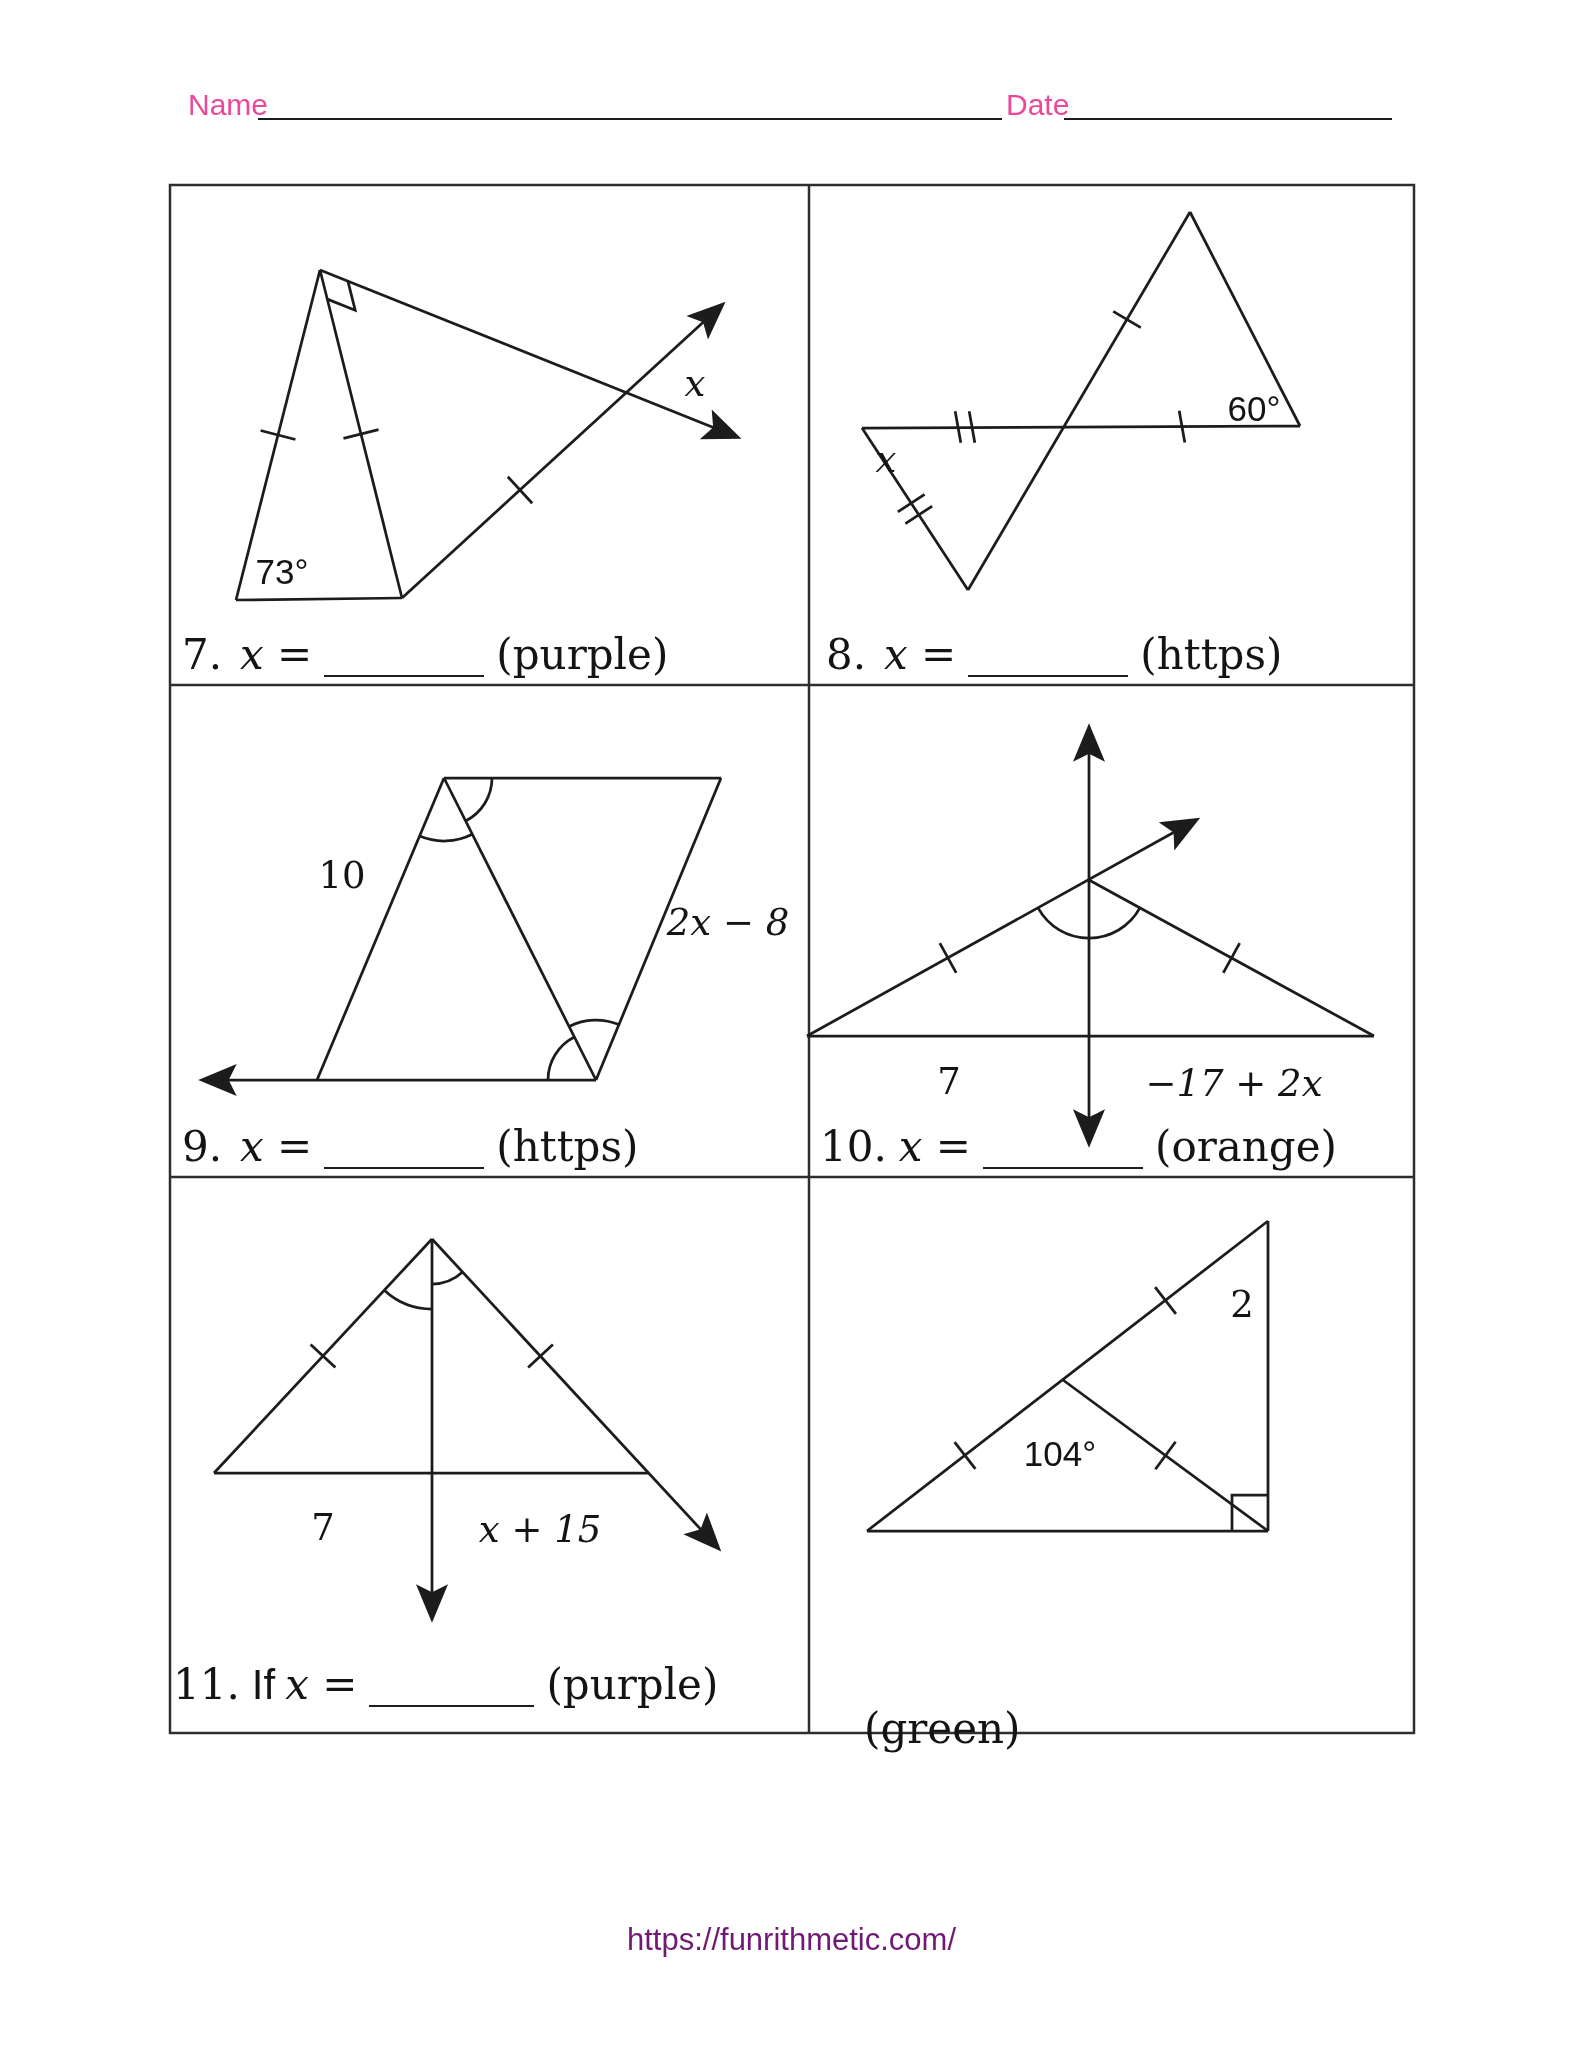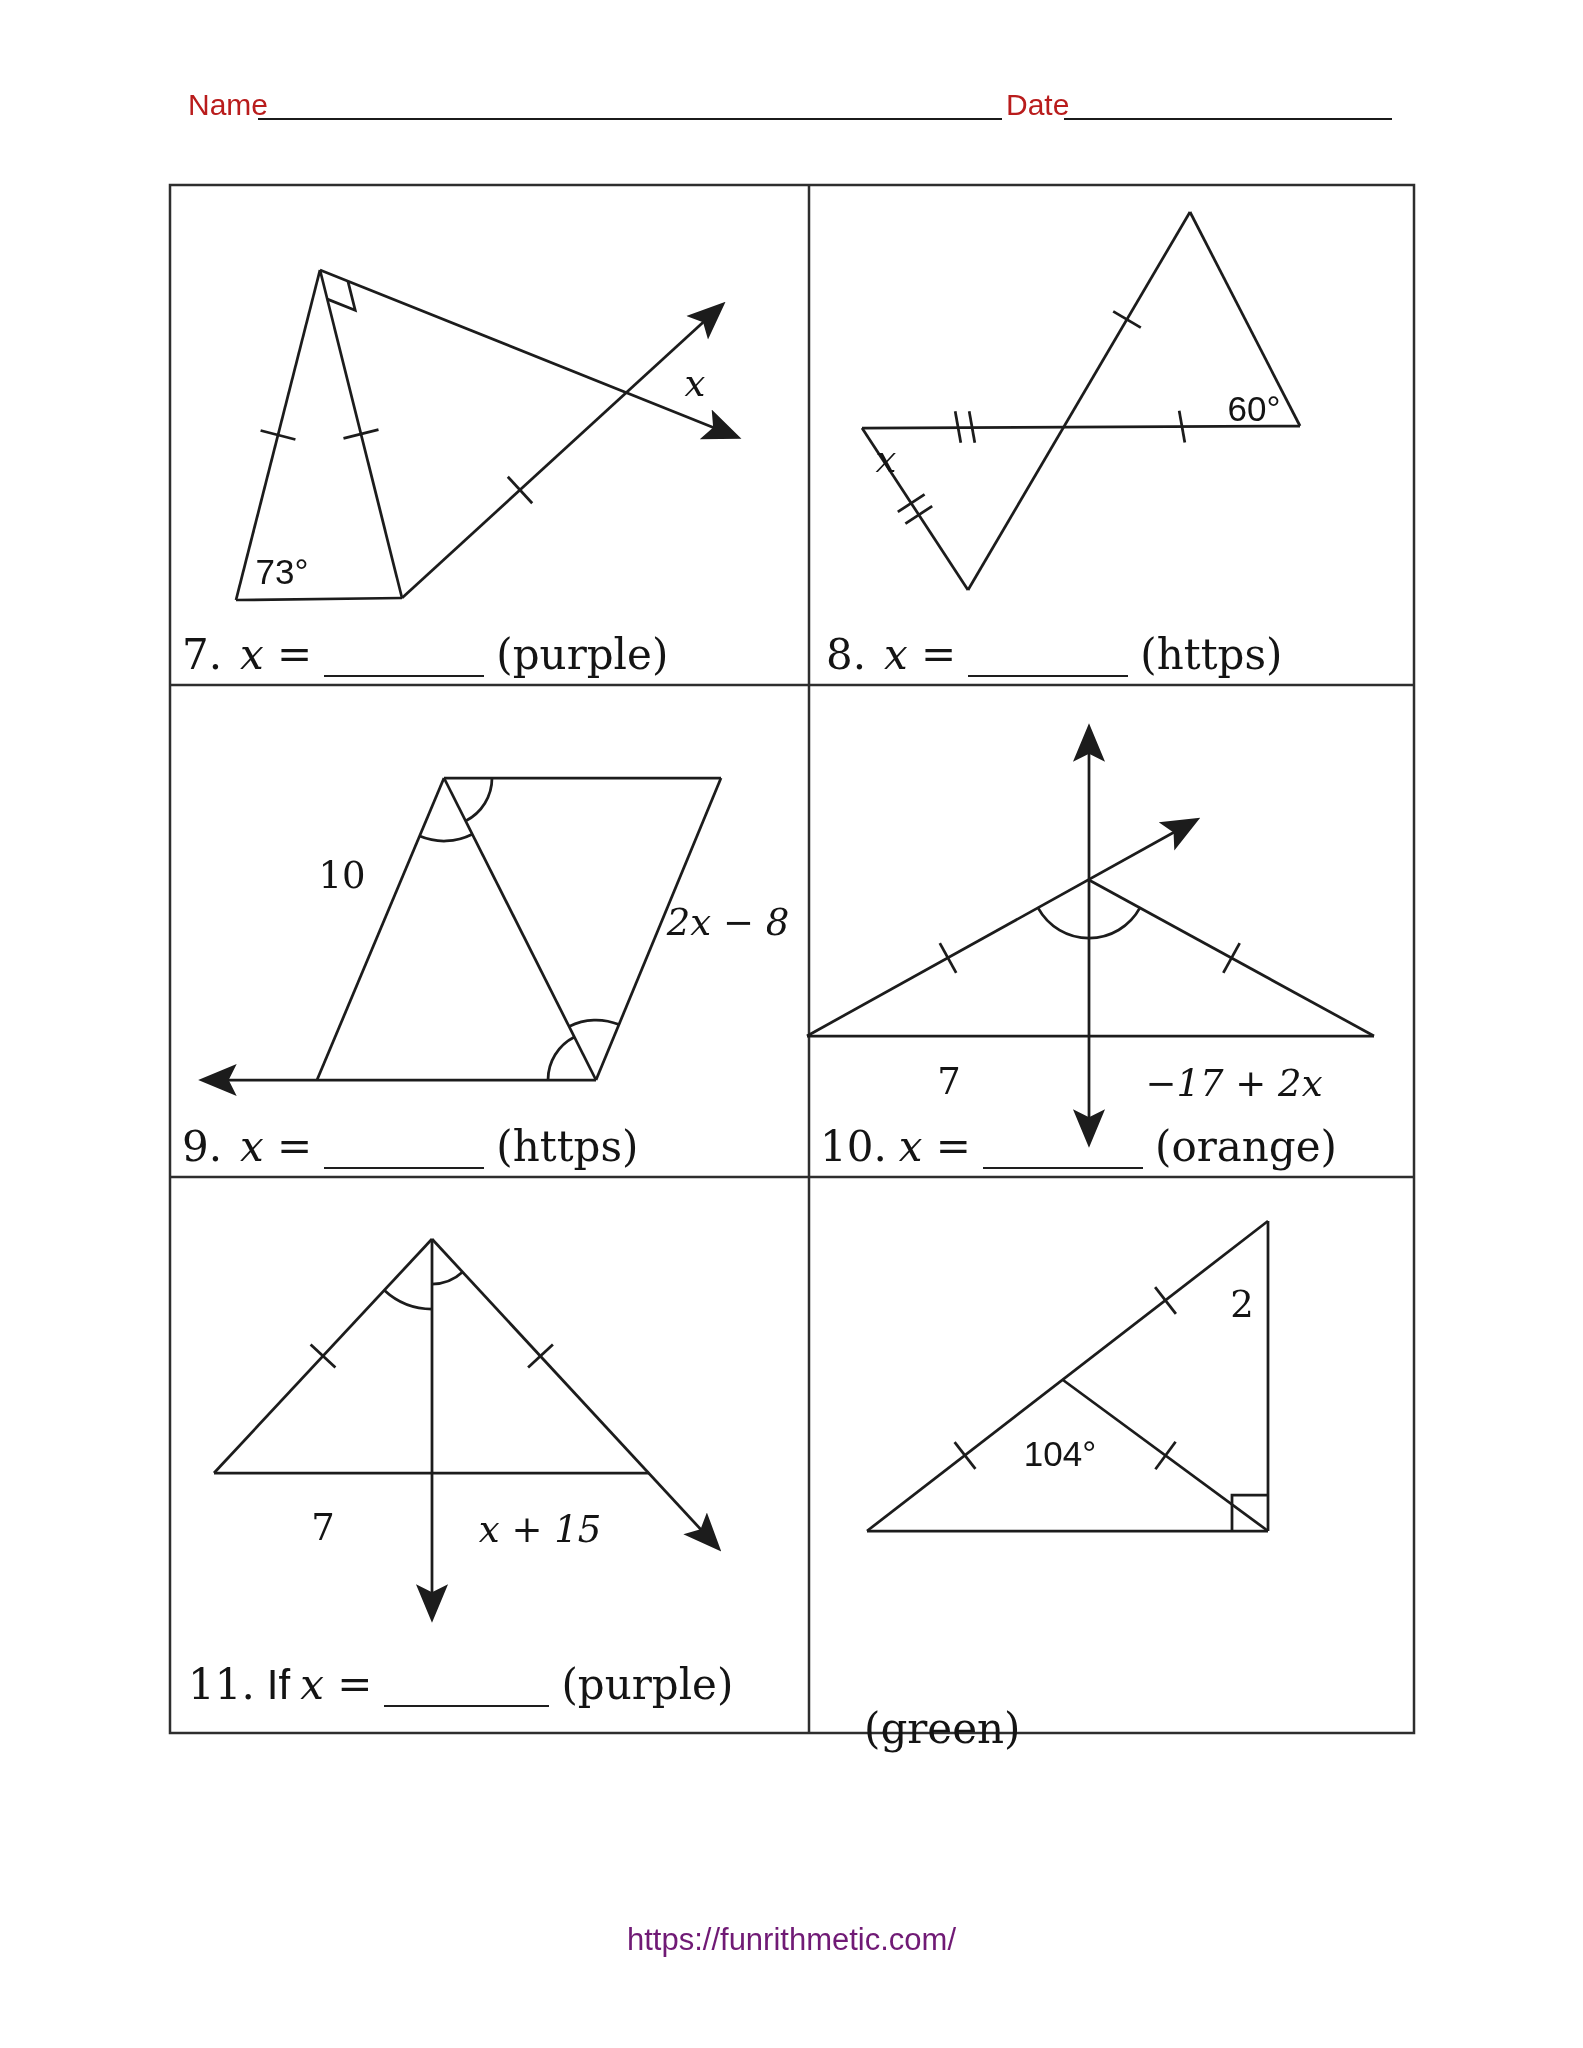--- a/index.html
+++ b/index.html
@@ -8,21 +8,21 @@
     width:1583px;height:2048px;
     background:#ffffff;
     font-family:"Liberation Sans", sans-serif;
     color:#151515;
     overflow:hidden;
   }
   .hdr-label{
     position:absolute;
     font-family:"Liberation Sans", sans-serif;
     font-size:30px;
-    color:#b91c1c;
+    color:#ec4899;
   }
   .hdr-line{
     position:absolute;
     border-bottom:2.5px solid #1b1b1b;
     height:0;
   }
   svg.sheet{position:absolute;left:0;top:0;}
   .caption{
     position:absolute;
     font-family:"DejaVu Serif", serif;
@@ -169,21 +169,21 @@
   </div>
 
   <div class="caption" style="left:182px;top:1122px;">
     <span class="num">9.</span><span class="math">x =</span><span class="blank" style="width:160px;"></span><span class="suffix">(https)</span>
   </div>
 
   <div class="caption" style="left:820px;top:1122px;">
     <span class="num" style="margin-right:12px;">10.</span><span class="math">x =</span><span class="blank" style="width:160px;"></span><span class="suffix">(orange)</span>
   </div>
 
-  <div class="caption" style="left:188px;top:1660px;">
+  <div class="caption" style="left:173px;top:1660px;">
     <span class="num" style="margin-right:12px;">11.</span><span class="pre">If</span><span class="math">x =</span><span class="blank" style="width:165px;"></span><span class="suffix">(purple)</span>
   </div>
 
   <div class="caption" style="left:864px;top:1664px;margin-top:40px;">
     <span class="suffix">(green)</span>
   </div>
 
   <div class="footer" style="top:1922px;">https://funrithmetic.com/</div>
 </div>
 

